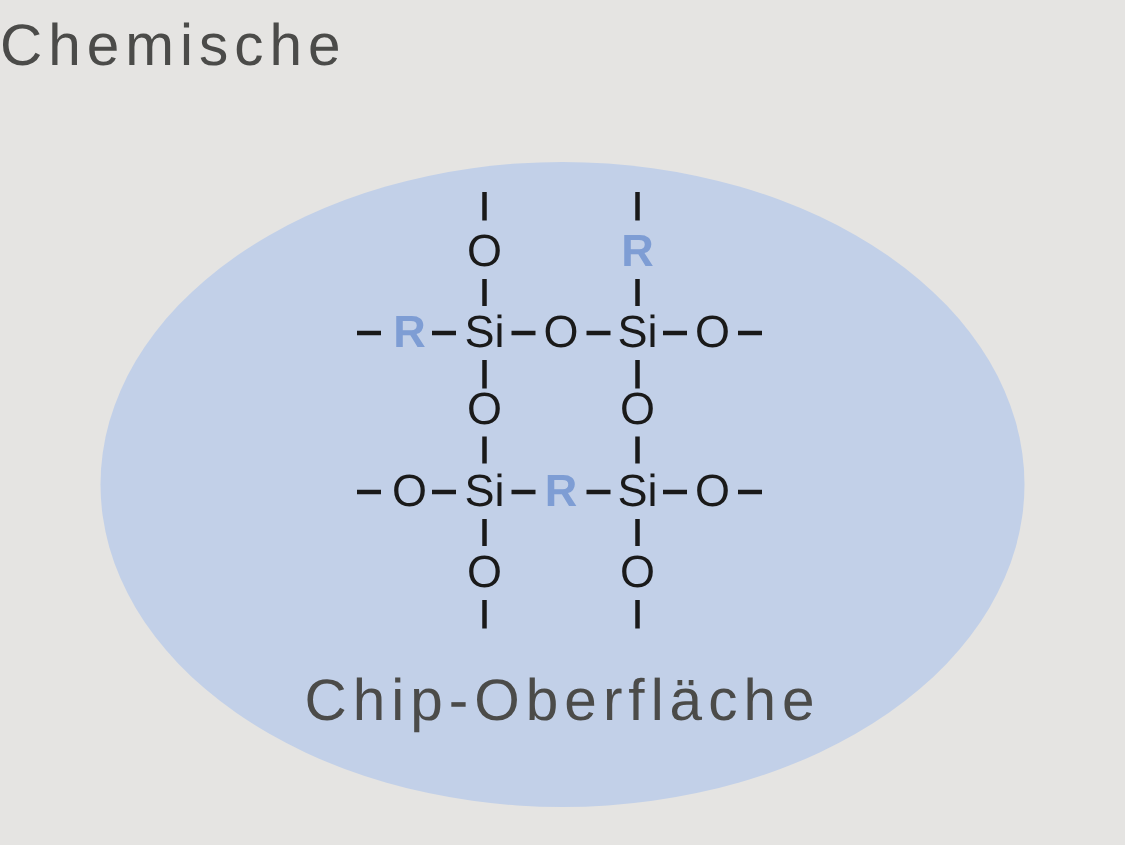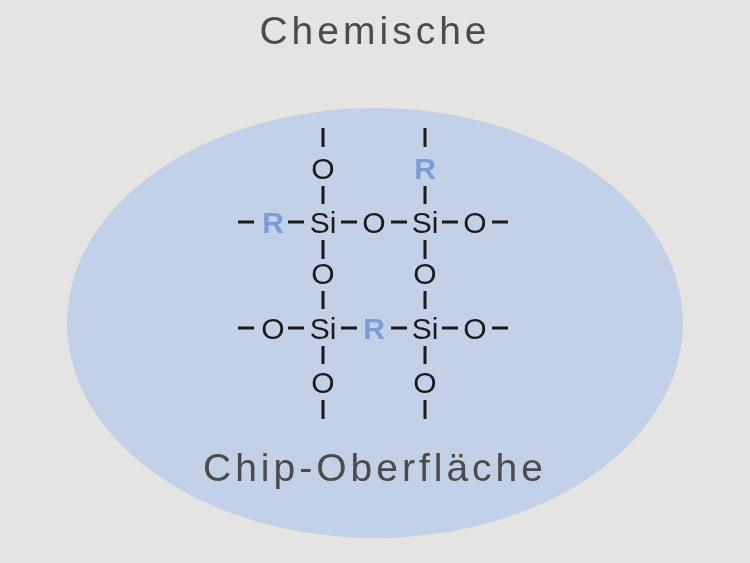--- a/index.html
+++ b/index.html
@@ -18,21 +18,21 @@
     height: 563px;
     background: var(--bg);
     overflow: hidden;
     font-family: "Liberation Sans", "DejaVu Sans", sans-serif;
   }
   .title {
     position: absolute;
     top: 10px;
     left: 0;
     width: 750px;
-    text-align: center;
+    text-align: left;
     font-size: 39px;
     line-height: 42px;
     letter-spacing: 4px;
     color: var(--title);
     font-weight: 500;
   }
   .structure-svg {
     position: absolute;
     top: 0;
     left: 0;

